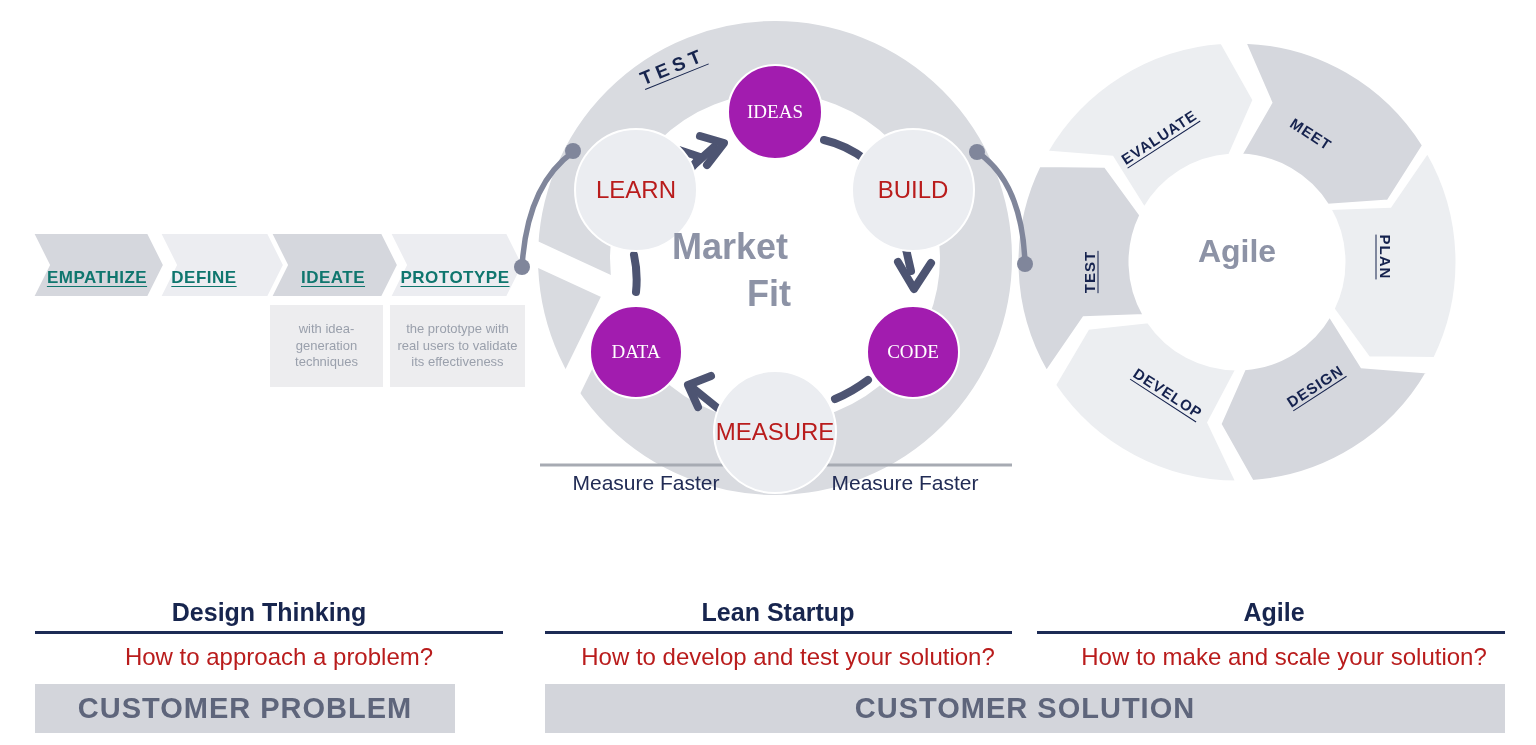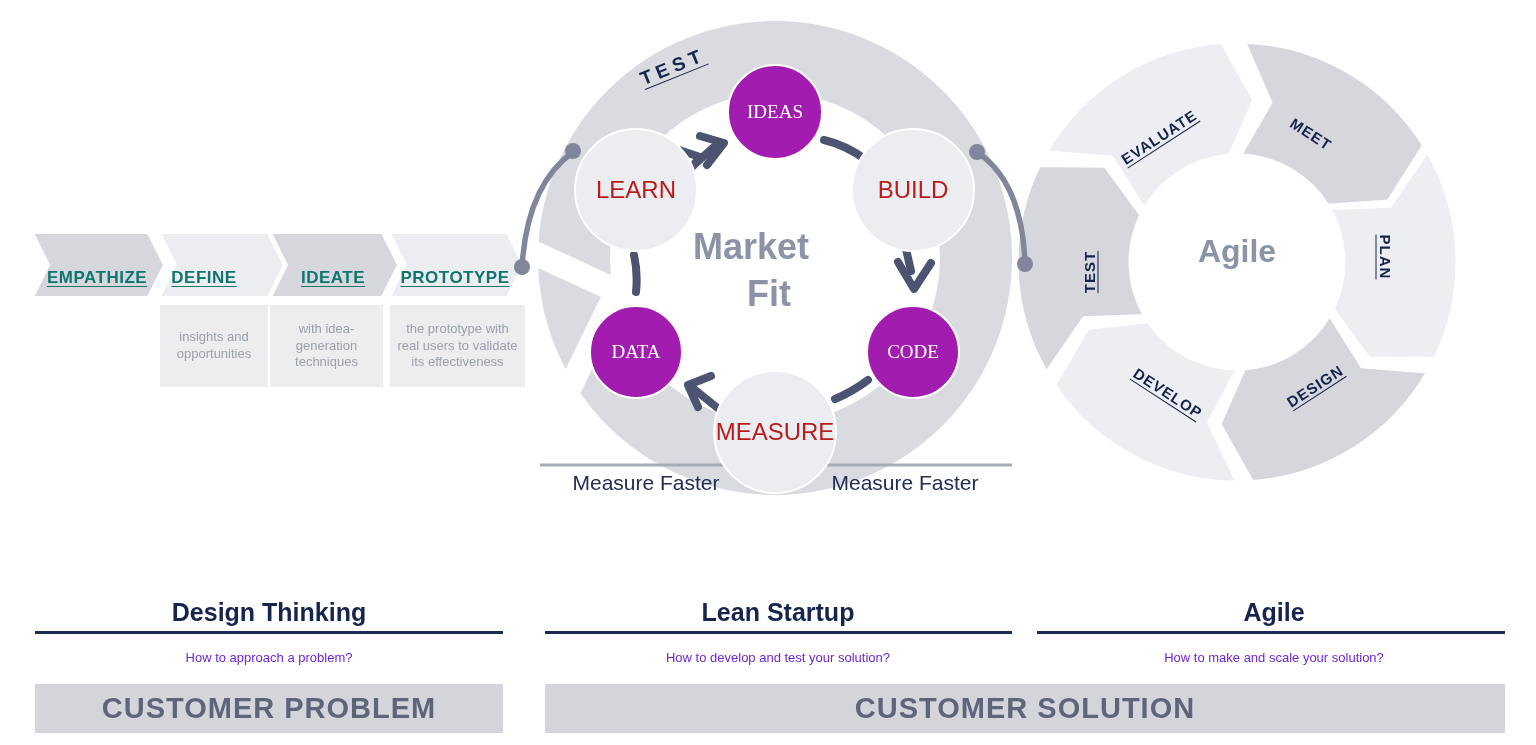--- a/index.html
+++ b/index.html
@@ -17,21 +17,21 @@
   .node-dark{background:#a21caf;color:#ffffff;font-size:19px;font-family:Liberation Serif, serif;}
   .cycle-center{font-weight:bold;color:#8d93a6;}
   .mf{font-size:36px;} .ad{font-size:32px;}
   .arc-label{font-size:19px;font-weight:bold;color:#17254e;letter-spacing:5px;
              text-decoration:underline;text-underline-offset:4px;}
   .seg-label{font-size:15px;font-weight:bold;color:#15224e;letter-spacing:1px;}
   .seg-underline{text-decoration:underline;text-underline-offset:3px;}
   .measure-faster{font-size:21px;color:#222c55;text-align:center;}
   .footer-title{font-size:25px;font-weight:bold;color:#17254e;}
   .footer-line{position:absolute;height:3px;background:#1d2b55;}
-  .footer-q{font-size:13px;color:#6d28d9;}
+  .footer-q{font-size:24px;color:#b91c1c;margin-left:10px;}
   .band{position:absolute;background:#d3d5db;display:flex;align-items:center;justify-content:center;
         font-size:29px;font-weight:bold;color:#5e657b;letter-spacing:1px;}
 </style>
 </head>
 <body>
 
 <div id="stage">
 
   <svg id="shapes" width="1536" height="745" viewBox="0 0 1536 745">
 
@@ -74,21 +74,20 @@
       <polyline points="711,376 688,385 698,407"></polyline>
       <path d="M634,255 Q638,273 636,292"></path>
     </g>
   </svg>
 
   <div class="lbl step-label" style="left:97px;top:266px;">EMPATHIZE</div>
   <div class="lbl step-label" style="left:204px;top:266px;">DEFINE</div>
   <div class="lbl step-label" style="left:333px;top:266px;">IDEATE</div>
   <div class="lbl step-label" style="left:455px;top:266px;">PROTOTYPE</div>
 
-  <div class="desc-box" style="left:160px;top:305px;width:108px;height:82px;">insights and opportunities</div>
   <div class="desc-box" style="left:270px;top:305px;width:113px;height:82px;">with idea-generation techniques</div>
   <div class="desc-box" style="left:390px;top:305px;width:135px;height:82px;">the prototype with real users to validate its effectiveness</div>
 
   <div class="lbl arc-label" style="left:673px;top:67px;transform:translate(-50%,-50%) rotate(-22deg);">TEST</div>
 
   <div class="node node-light" style="left:636px;top:190px;width:124px;height:124px;">
       <span>LEARN</span>
     </div>
   <div class="node node-dark" style="left:775px;top:112px;width:96px;height:96px;">
       <span>IDEAS</span>
@@ -99,21 +98,21 @@
   <div class="node node-dark" style="left:913px;top:352px;width:94px;height:94px;">
       <span>CODE</span>
     </div>
   <div class="node node-light" style="left:775px;top:432px;width:124px;height:124px;">
       <span>MEASURE</span>
     </div>
   <div class="node node-dark" style="left:636px;top:352px;width:94px;height:94px;">
       <span>DATA</span>
     </div>
 
-  <div class="lbl cycle-center mf" style="left:751px;top:247px;">Market</div>
+  <div class="lbl cycle-center mf" style="left:730px;top:247px;">Market</div>
   <div class="lbl cycle-center mf" style="left:769px;top:294px;">Fit</div>
 
   <div class="lbl measure-faster" style="left:646px;top:483px;">Measure Faster</div>
   <div class="lbl measure-faster" style="left:905px;top:483px;">Measure Faster</div>
 
   <div class="lbl seg-label seg-underline" id="seg0" style="left:1159px;top:137px;transform:translate(-50%,-50%) rotate(-33deg);">EVALUATE</div>
   <div class="lbl seg-label" id="seg1" style="left:1311px;top:134px;transform:translate(-50%,-50%) rotate(33deg);">MEET</div>
   <div class="lbl seg-label seg-underline" id="seg2" style="left:1385px;top:257px;transform:translate(-50%,-50%) rotate(90deg);">PLAN</div>
   <div class="lbl seg-label seg-underline" id="seg3" style="left:1315px;top:386px;transform:translate(-50%,-50%) rotate(-33deg);">DESIGN</div>
   <div class="lbl seg-label seg-underline" id="seg4" style="left:1168px;top:393px;transform:translate(-50%,-50%) rotate(33deg);">DEVELOP</div>
@@ -126,16 +125,16 @@
   <div class="lbl footer-title" style="left:1274px;top:612px;">Agile</div>
 
   <div class="footer-line" style="left:35px;top:631px;width:468px;"></div>
   <div class="footer-line" style="left:545px;top:631px;width:467px;"></div>
   <div class="footer-line" style="left:1037px;top:631px;width:468px;"></div>
 
   <div class="lbl footer-q" style="left:269px;top:657px;">How to approach a problem?</div>
   <div class="lbl footer-q" style="left:778px;top:657px;">How to develop and test your solution?</div>
   <div class="lbl footer-q" style="left:1274px;top:657px;">How to make and scale your solution?</div>
 
-  <div class="band" style="left:35px;top:684px;width:468px;height:49px;">CUSTOMER PROBLEM</div>
+  <div class="band" style="left:35px;top:684px;width:420px;height:49px;">CUSTOMER PROBLEM</div>
   <div class="band" style="left:545px;top:684px;width:960px;height:49px;">CUSTOMER SOLUTION</div>
 
 </div>
 
 </body></html>

